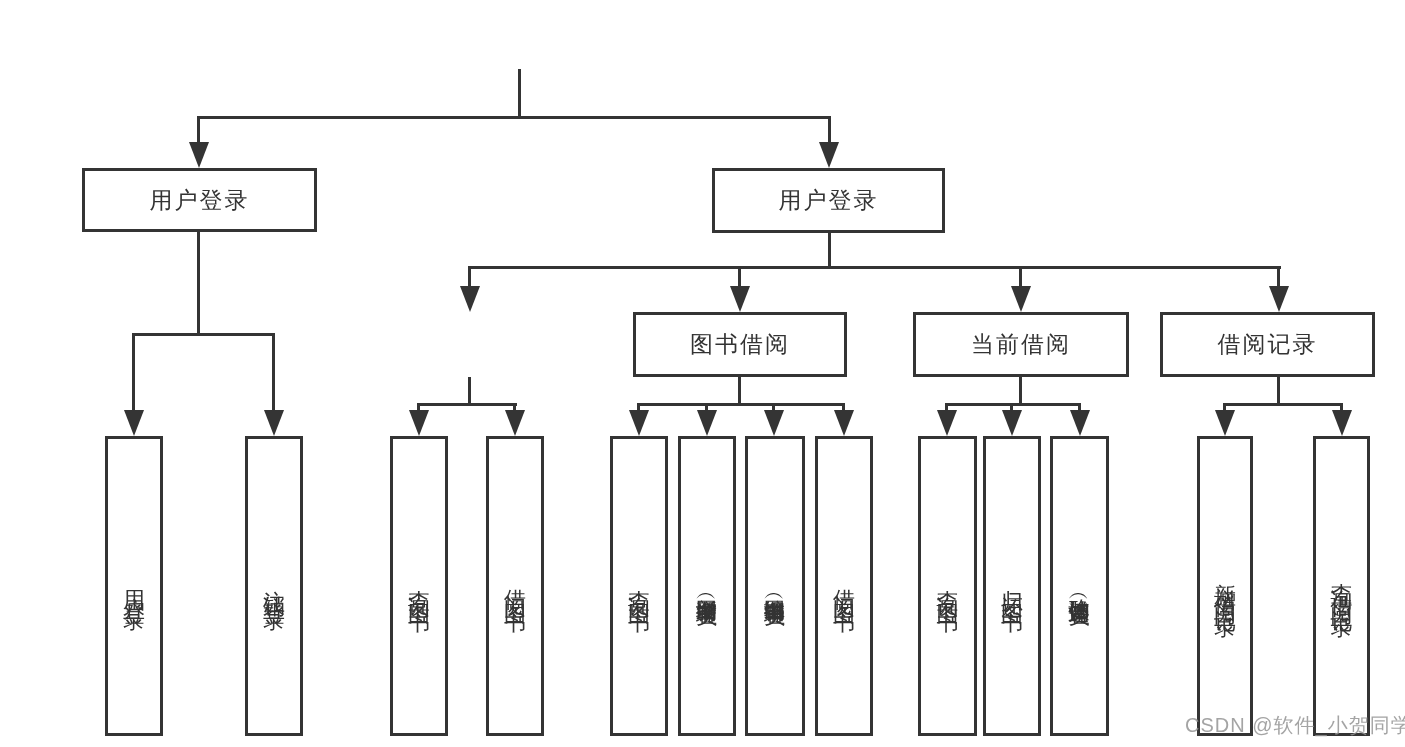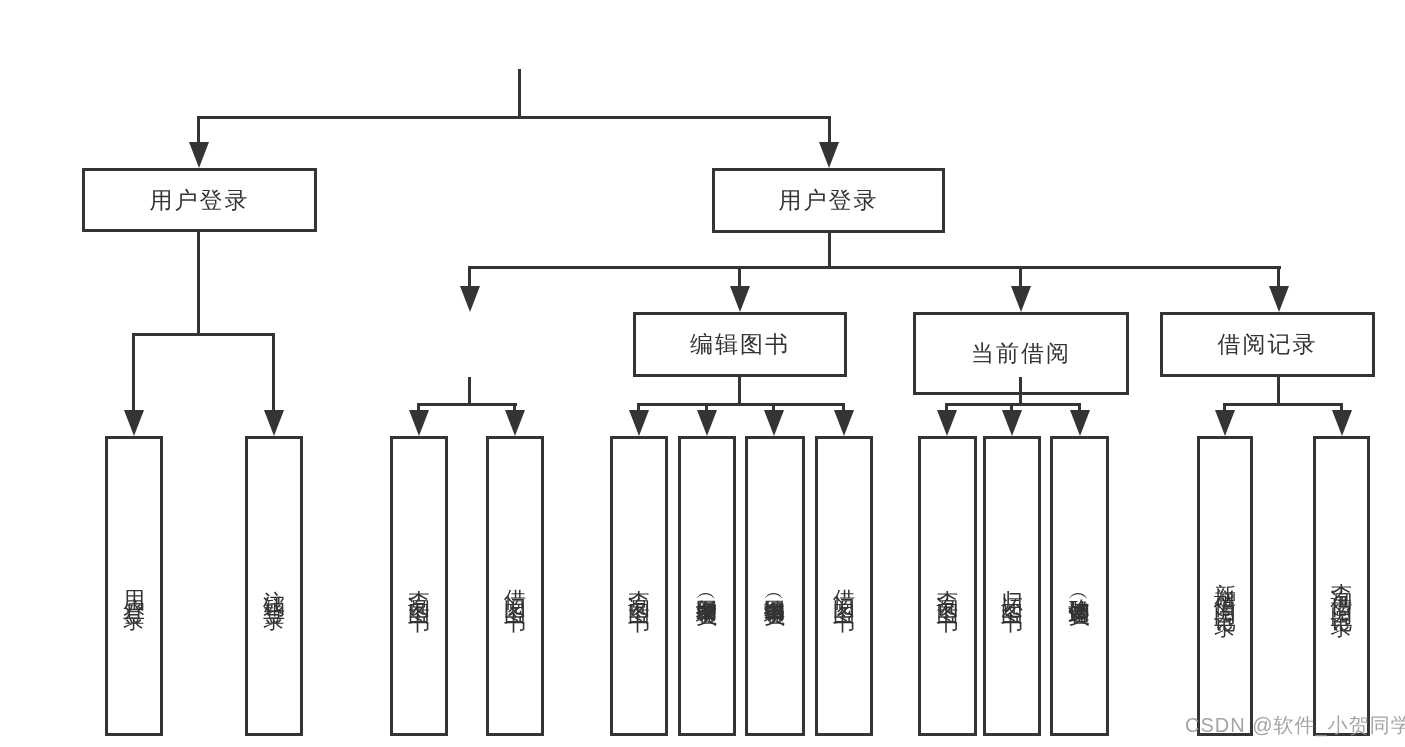--- a/index.html
+++ b/index.html
@@ -77,22 +77,22 @@
   <div class="line hl" style="left:468px;top:266px;width:813px"></div>
   <div class="line vl" style="left:468px;top:267px;height:21px"></div>
   <div class="arr" style="left:460px;top:286px"></div>
   <div class="line vl" style="left:738px;top:267px;height:21px"></div>
   <div class="arr" style="left:730px;top:286px"></div>
   <div class="line vl" style="left:1019px;top:267px;height:21px"></div>
   <div class="arr" style="left:1011px;top:286px"></div>
   <div class="line vl" style="left:1277px;top:267px;height:21px"></div>
   <div class="arr" style="left:1269px;top:286px"></div>
 
-  <div class="node h" style="left:633px;top:312px;width:214px;height:65px">编辑图书</div>
-  <div class="node h" style="left:913px;top:312px;width:216px;height:83px">当前借阅</div>
+  <div class="node h" style="left:633px;top:312px;width:214px;height:65px">图书借阅</div>
+  <div class="node h" style="left:913px;top:312px;width:216px;height:65px">当前借阅</div>
   <div class="node h" style="left:1160px;top:312px;width:215px;height:65px">借阅记录</div>
 
   <div class="line vl" style="left:468px;top:377px;height:28px"></div>
   <div class="line hl" style="left:417px;top:403px;width:100px"></div>
   <div class="line vl" style="left:417px;top:404px;height:8px"></div>
   <div class="arr" style="left:409px;top:410px"></div>
   <div class="line vl" style="left:513px;top:404px;height:8px"></div>
   <div class="arr" style="left:505px;top:410px"></div>
 
   <div class="line vl" style="left:738px;top:377px;height:28px"></div>

